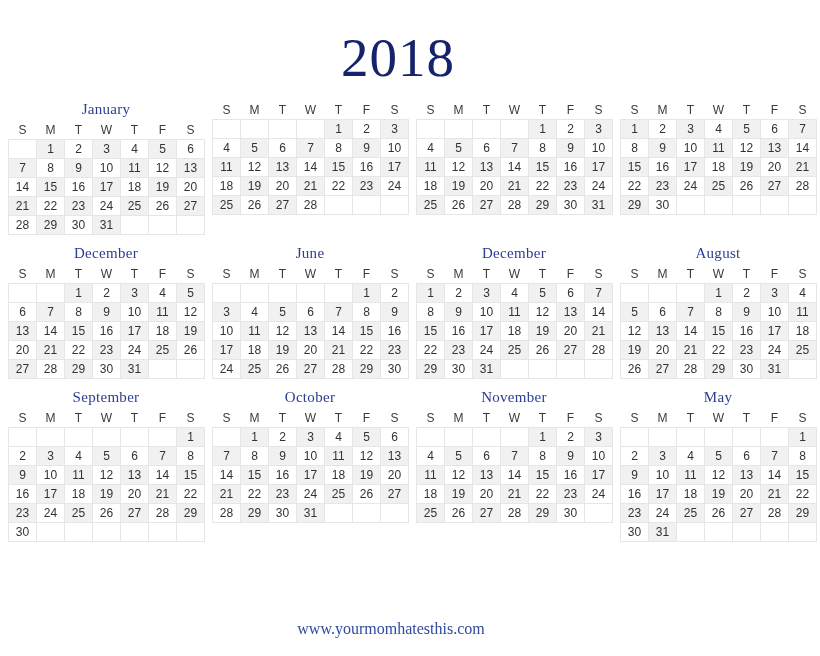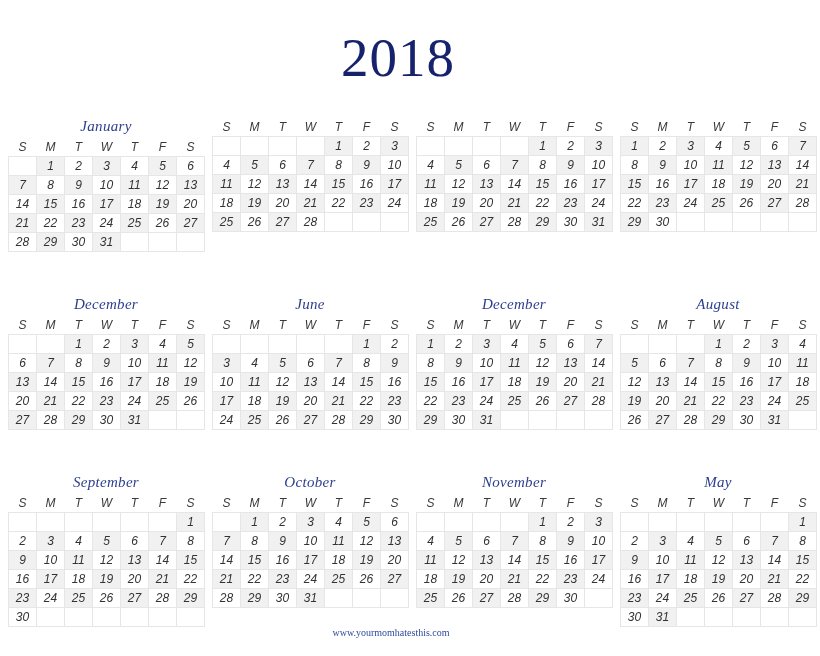--- a/index.html
+++ b/index.html
@@ -35,22 +35,21 @@
     display: grid;
     grid-template-columns: repeat(4, 1fr);
     grid-template-rows: repeat(3, auto);
     column-gap: 8px;
     row-gap: 10px;
     padding: 6px 8px 0 8px;
     box-sizing: border-box;
   }
   .month-block {
     width: 196px;
-    margin: 17px auto;
-    font-style: italic;
+    margin: 0 auto;
   }
   .month-name {
     text-align: center;
     font-family: "Liberation Serif", serif;
     font-size: 15px;
     color: #2c3e8f;
     margin-bottom: 3px;
     letter-spacing: 0.3px;
   }
   table.month-table {
@@ -89,21 +88,21 @@
     background: transparent;
     border: 1px solid transparent;
   }
   #footer-link {
     position: absolute;
     left: 0;
     right: 14px;
     bottom: 18px;
     text-align: center;
     font-family: "Liberation Serif", serif;
-    font-size: 10px;
+    font-size: 16px;
     color: #2f4a9e;
     text-decoration: none;
   }
 </style>
 </head>
 <body>
 
 <div id="calendar-page">
 
   <div id="year-title">2018</div>

